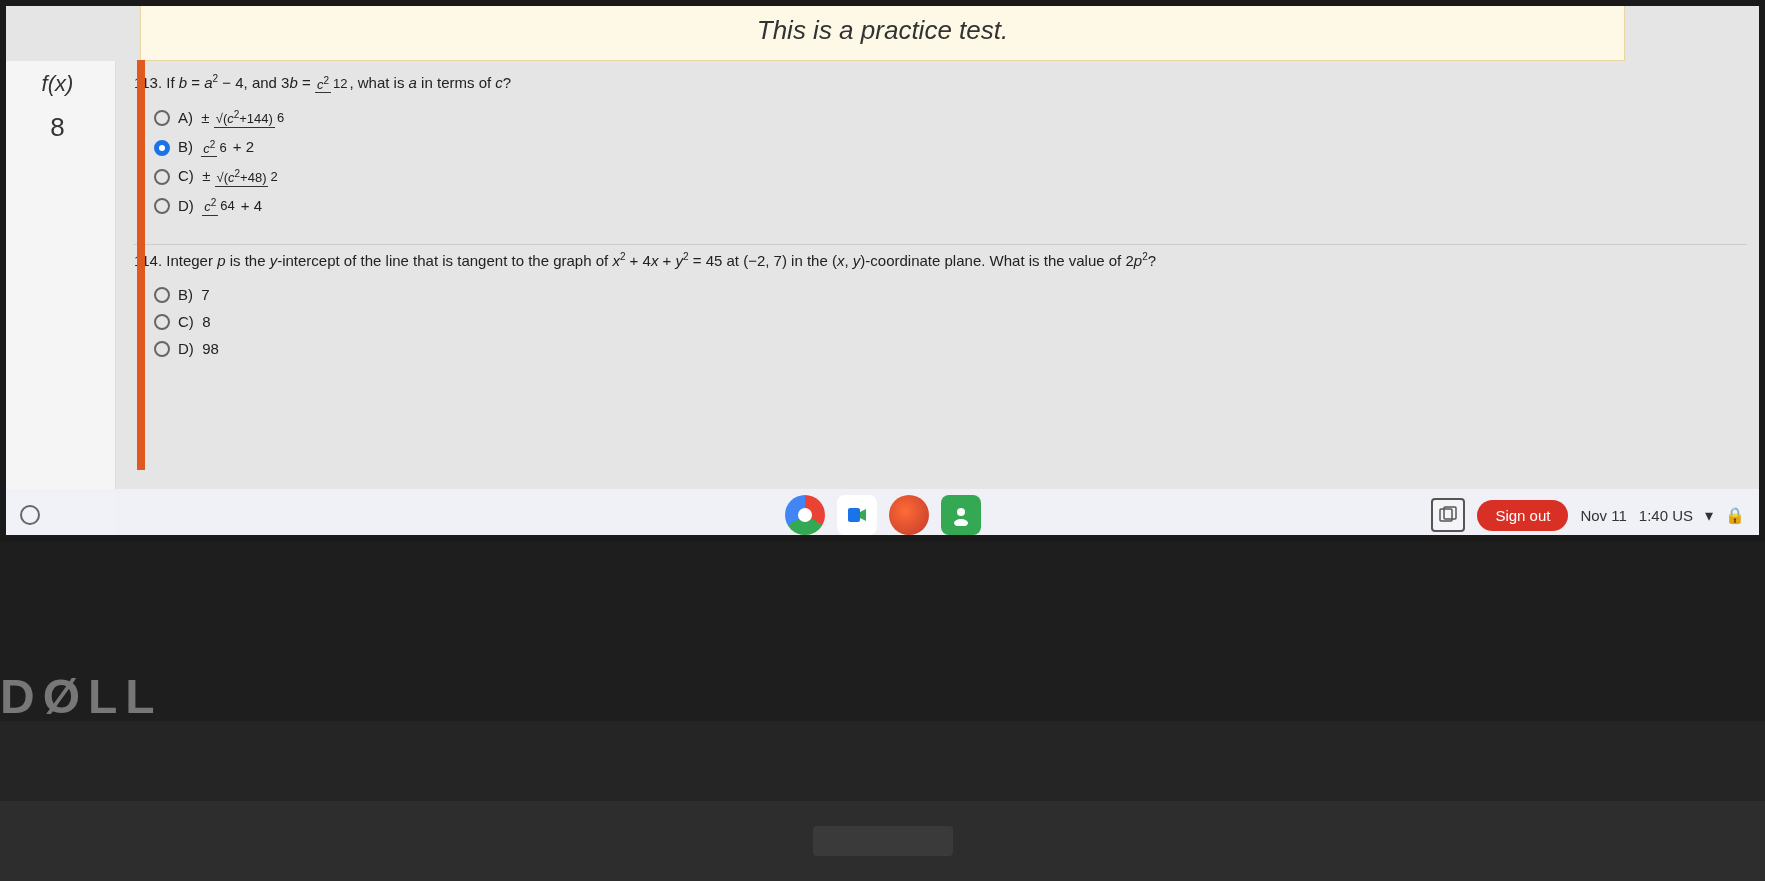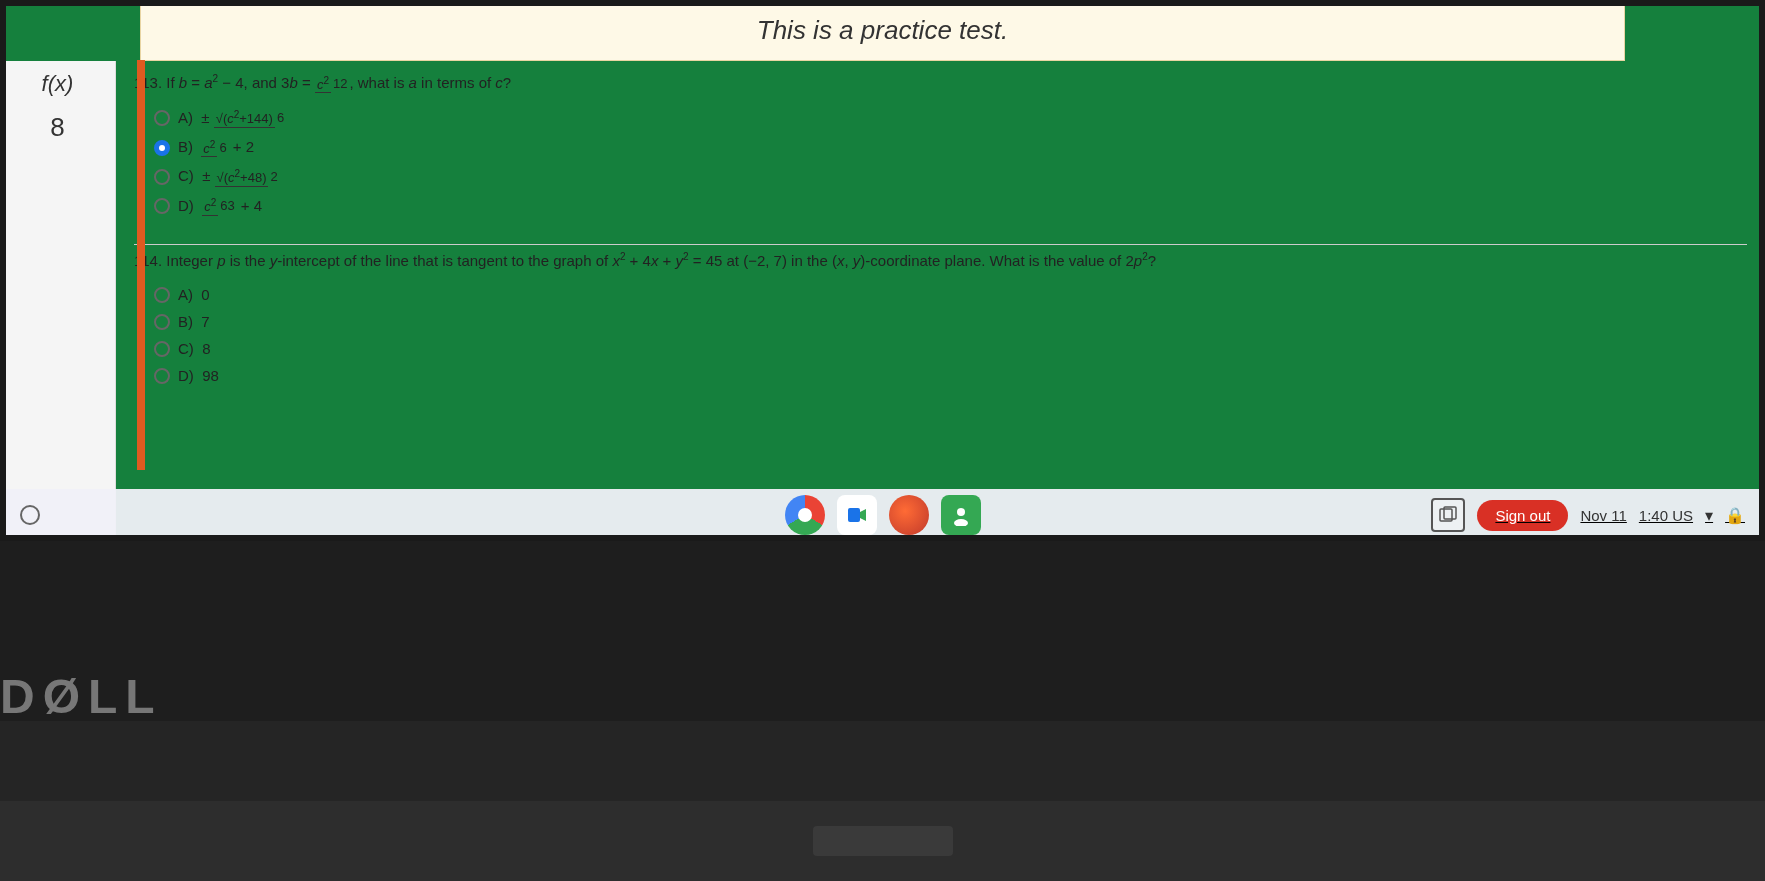--- a/index.html
+++ b/index.html
@@ -13,21 +13,21 @@
       position: relative;
     }
 
     
     .screen {
       position: absolute;
       top: 0;
       left: 0;
       right: 0;
       bottom: 340px;
-      background: #15803d;
+      background: #e5e5e5;
       display: flex;
       flex-direction: column;
     }
 
     
     .practice-banner {
       background: #fef9e7;
       border: 1px solid #e8d5a3;
       text-align: center;
       padding: 14px 20px;
@@ -161,21 +161,20 @@
       position: absolute;
       bottom: 340px;
       left: 0;
       right: 0;
       height: 52px;
       background: rgba(240, 240, 248, 0.95);
       display: flex;
       align-items: center;
       justify-content: space-between;
       padding: 0 20px;
-      text-decoration: underline;
     }
 
     .taskbar-left {
       display: flex;
       align-items: center;
     }
 
     .taskbar-circle {
       width: 20px;
       height: 20px;
@@ -415,43 +414,39 @@
               </span>
             </span>
           </div>
 
           <div class="option-row">
             <div class="radio-circle"></div>
             <span class="option-label">
               D)&nbsp;
               <span class="fraction">
                 <span class="numer"><i>c</i><sup>2</sup></span>
-                <span class="denom">63</span>
+                <span class="denom">64</span>
               </span>
               + 4
             </span>
           </div>
         </div>
       </div>
 
       <hr class="horizontal-rule">
 
       <div class="question-block">
         <div class="question-text">
           114. Integer <i>p</i> is the <i>y</i>-intercept of the line that is tangent to the graph of 
           <i>x</i><sup>2</sup> + 4<i>x</i> + <i>y</i><sup>2</sup> = 45 at (−2, 7) in the (<i>x</i>, <i>y</i>)-coordinate plane. 
           What is the value of 2<i>p</i><sup>2</sup>?
         </div>
         <div class="options">
           <div class="option-row">
             <div class="radio-circle"></div>
-            <span class="option-label">A)&nbsp; 0</span>
-          </div>
-          <div class="option-row">
-            <div class="radio-circle"></div>
             <span class="option-label">B)&nbsp; 7</span>
           </div>
           <div class="option-row">
             <div class="radio-circle"></div>
             <span class="option-label">C)&nbsp; 8</span>
           </div>
           <div class="option-row">
             <div class="radio-circle"></div>
             <span class="option-label">D)&nbsp; 98</span>
           </div>

